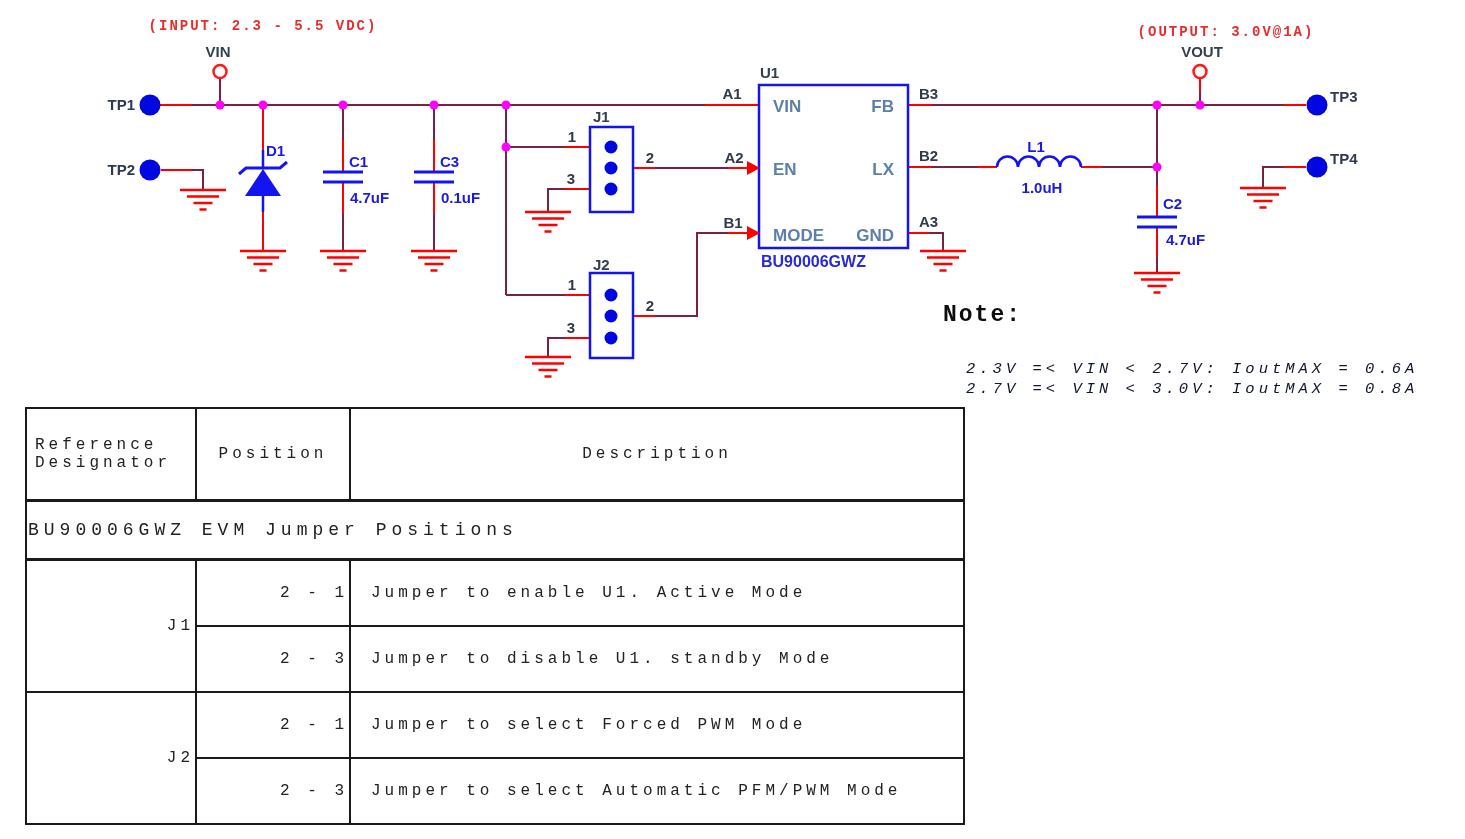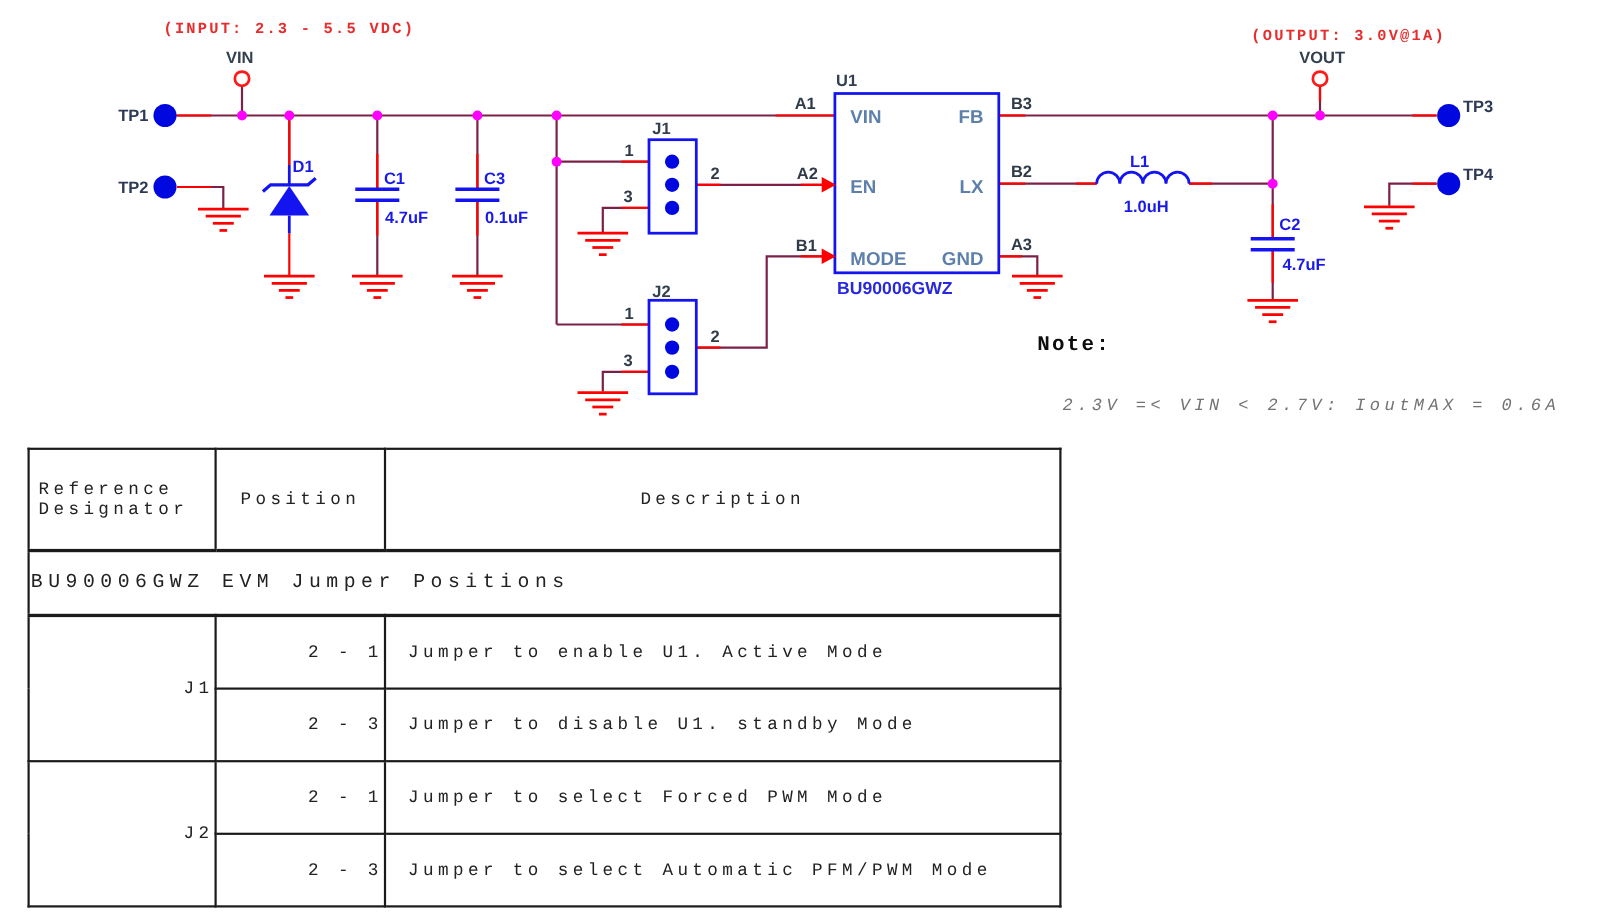--- a/index.html
+++ b/index.html
@@ -10,22 +10,22 @@
   .tp-lbl{font-size:15px;font-weight:700;fill:#2e3a55;}
   .pad-lbl{font-size:15px;font-weight:700;fill:#303b49;}
   .ref-lbl{font-size:15px;font-weight:700;fill:#32404f;}
   .comp-lbl{font-size:15px;font-weight:700;fill:#1a1ae6;}
   .pin-name{font-size:17px;font-weight:700;fill:#5c80ab;}
   .part-lbl{font-size:16px;font-weight:700;fill:#2828dc;}
   .ann-red{font-family:"Liberation Mono","DejaVu Sans Mono",monospace;
            font-size:14px;font-weight:700;fill:#e62e2e;letter-spacing:2px;}
   .note-title{position:absolute;left:943px;top:302px;color:#0d0d0d;
       font-family:"Liberation Mono","DejaVu Sans Mono",monospace;
-      font-size:19px;font-weight:700;letter-spacing:2px;}
-  .note-lines{position:absolute;left:966px;top:359px;color:#737373;
+      font-size:23px;font-weight:700;letter-spacing:2px;}
+  .note-lines{position:absolute;left:966px;top:359px;color:#0f172a;
       font-family:"Liberation Mono","DejaVu Sans Mono",monospace;
       font-size:15.5px;font-style:italic;letter-spacing:4px;line-height:20px;white-space:nowrap;}
   table.jumper{position:absolute;left:25px;top:407px;width:938px;
       border-collapse:collapse;table-layout:fixed;
       font-family:"Liberation Mono","DejaVu Sans Mono",monospace;
       font-size:16px;letter-spacing:4px;color:#222;}
   table.jumper,.jumper td,.jumper th{border:2px solid #1a1a1a;}
   .jumper .title-cell{height:54px;text-align:left;font-size:18px;letter-spacing:5px;
       font-weight:400;border-bottom:3px solid #1a1a1a;}
   .jumper thead th{height:88px;font-weight:400;border-bottom:3px solid #1a1a1a;margin-left:28px;}
@@ -204,20 +204,21 @@
     <text class="pad-lbl" x="734" y="163" text-anchor="middle">A2</text>
     <text class="pad-lbl" x="733" y="228" text-anchor="middle">B1</text>
     <text class="pad-lbl" x="919" y="99">B3</text>
     <text class="pad-lbl" x="919" y="161">B2</text>
     <text class="pad-lbl" x="919" y="227">A3</text>
   </svg>
 
   <div class="note-title">Note:</div>
   <div class="note-lines">
     <div>2.3V =&lt; VIN &lt; 2.7V: IoutMAX = 0.6A</div>
+    <div>2.7V =&lt; VIN &lt; 3.0V: IoutMAX = 0.8A</div>
   </div>
 
   <table class="jumper">
     <colgroup>
         <col class="col-ref">
         <col class="col-pos">
         <col class="col-desc">
       </colgroup>
     <tbody>
       <tr>

